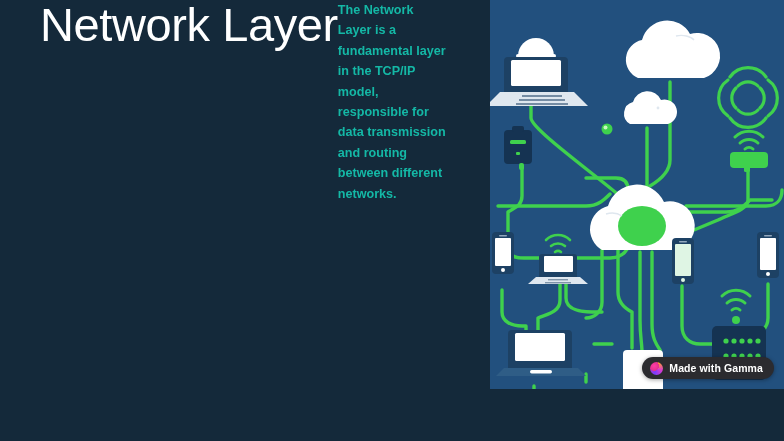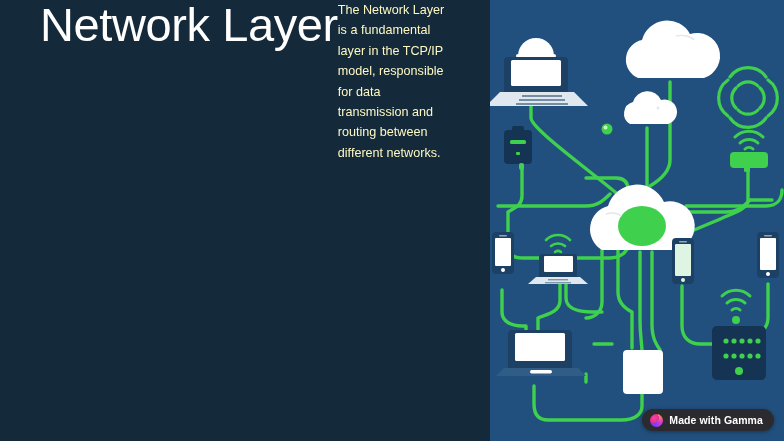--- a/index.html
+++ b/index.html
@@ -26,31 +26,31 @@
   .title {
     color:#ffffff;
     font-size:47px;
     font-weight:400;
     letter-spacing:-0.4px;
     line-height:1.05;
     margin-bottom:26px;
     white-space:nowrap;
   }
   .body-text {
-    color:#fef9c3;
+    color:#14b8a6;
     font-size:12.6px;
     line-height:1.62;
     max-width:400px;
-    font-weight:400;
+    font-weight:700;
   }
 
   
   .right-panel {
     position:relative;
-    width:294px; height:441px;
+    width:294px; height:389px;
     background:#22507e;
     overflow:hidden;
   }
   .art { position:absolute; inset:0; }
 
   
   .gamma-badge {
     position:absolute;
     right:10px; bottom:10px;
     height:22px;

